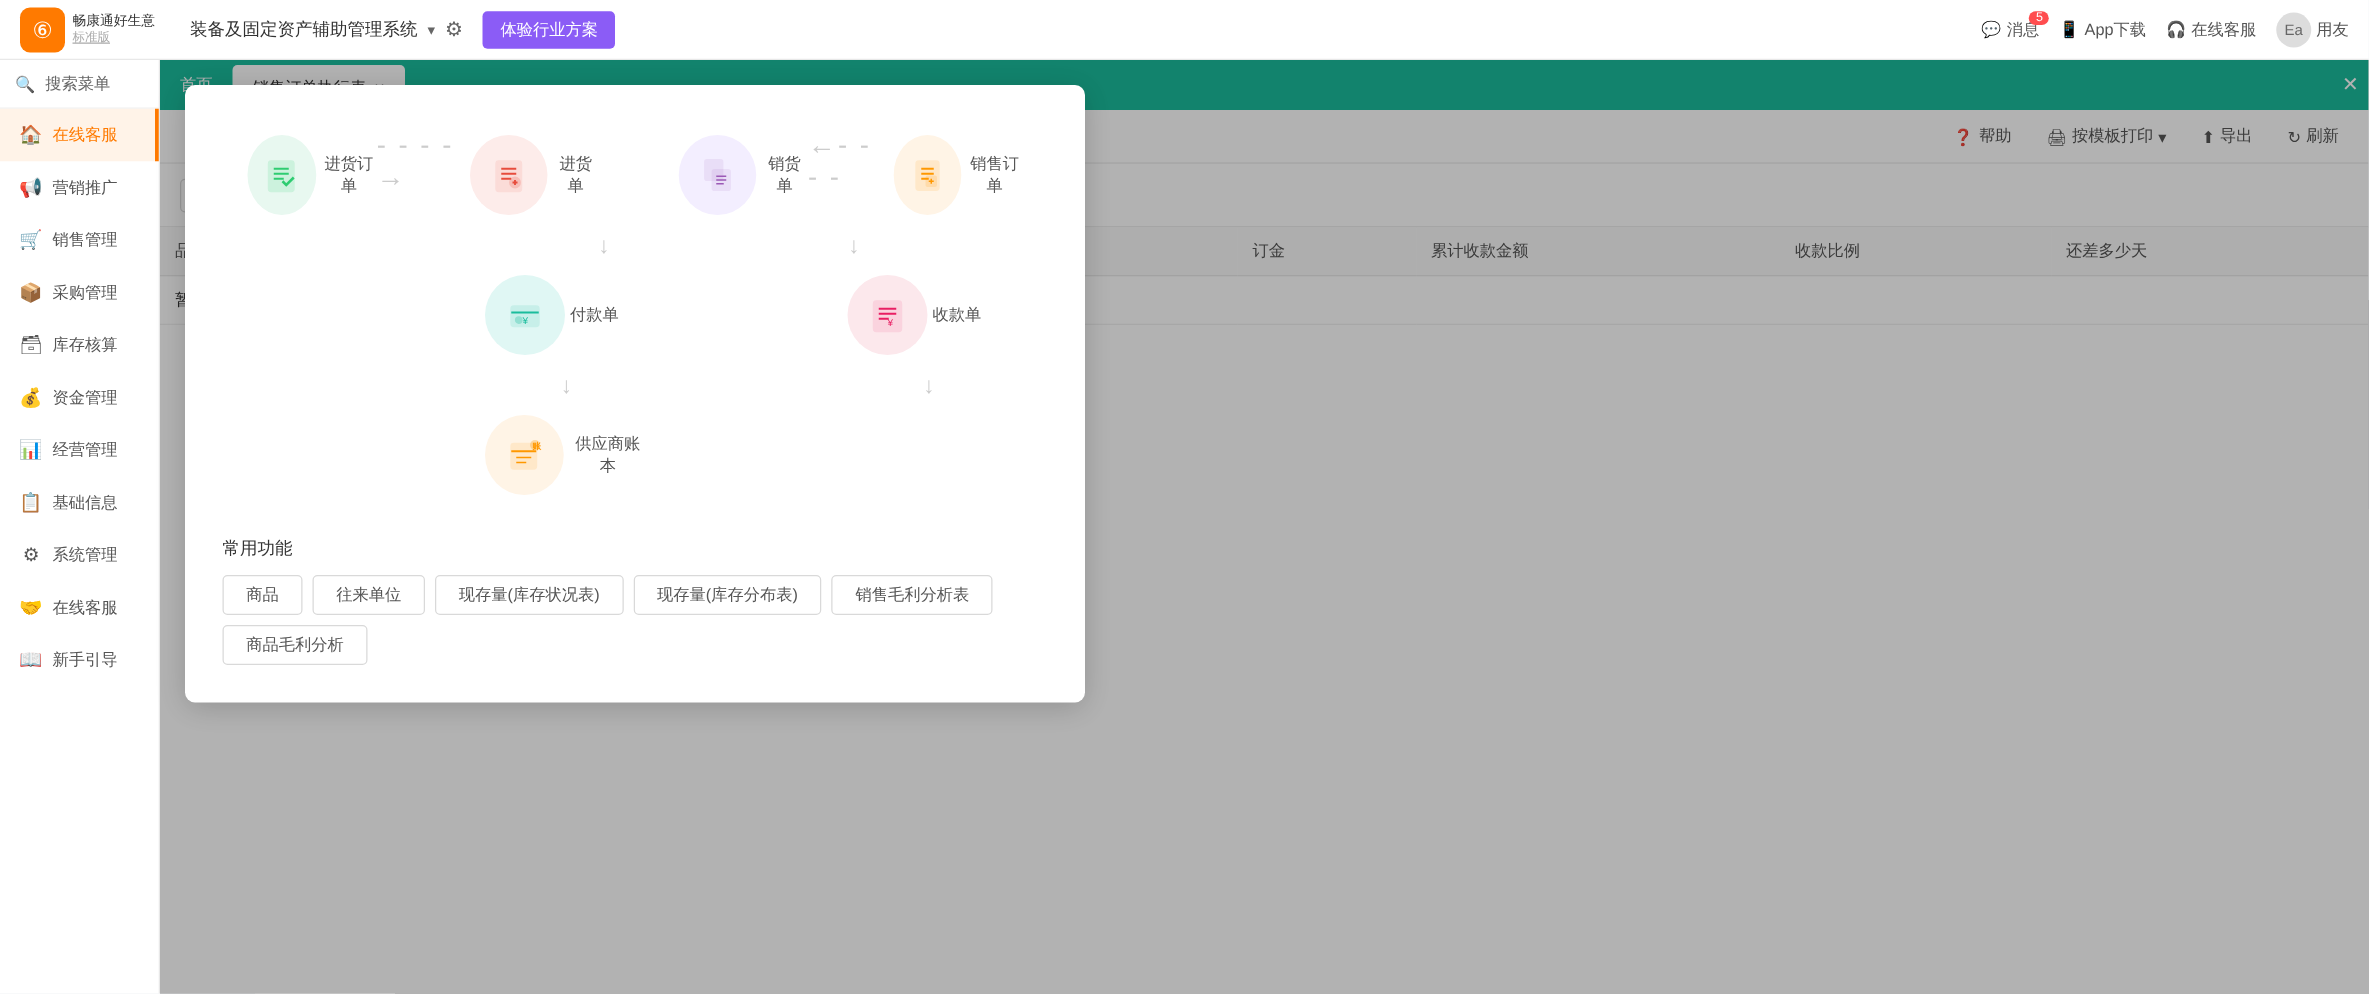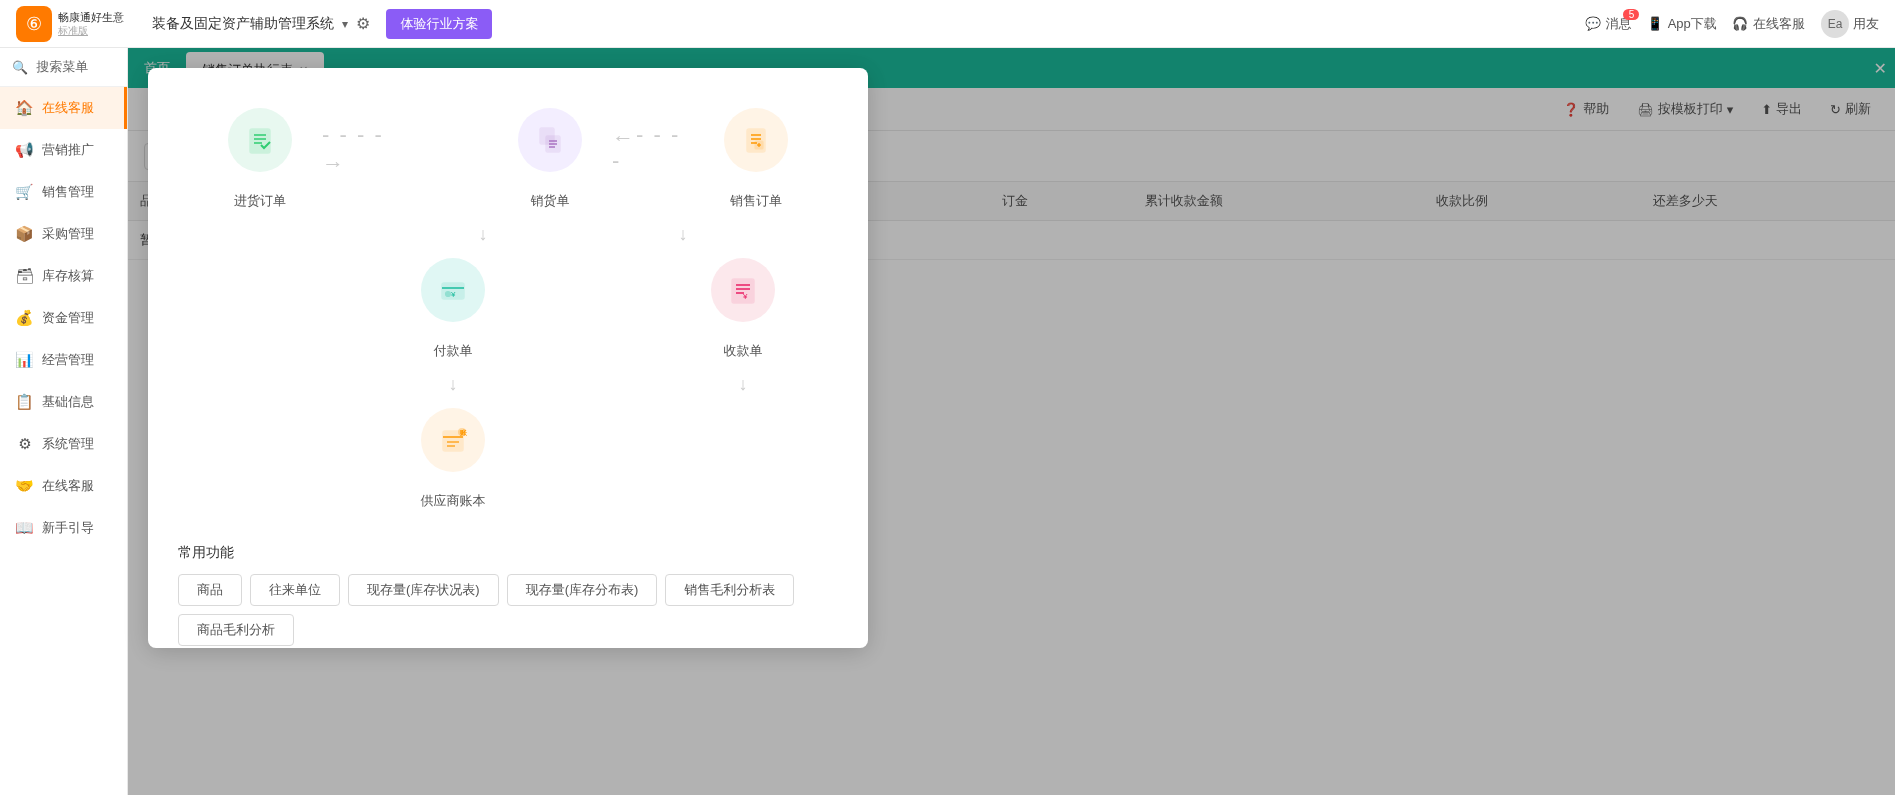--- a/index.html
+++ b/index.html
@@ -57,21 +57,21 @@
     .data-table td { border-bottom: 1px solid #f0f0f0; padding: 10px 12px; font-size: 13px; color: #333; }
     .no-data { text-align: left; color: #bbb; padding: 60px; font-size: 14px; }
 
     
     .modal-overlay { position: fixed; top: 48px; left: 128px; right: 0; bottom: 0; background: rgba(0,0,0,0.3); z-index: 100; display: flex; align-items: flex-start; justify-content: flex-start; padding: 20px; }
     .modal-box { background: #fff; border-radius: 8px; width: 720px; padding: 30px; box-shadow: 0 4px 24px rgba(0,0,0,0.18); position: relative; max-height: 580px; overflow-y: auto; }
 
     
     .flow-diagram { display: flex; flex-direction: column; gap: 0; margin-bottom: 24px; }
     .flow-row { display: flex; align-items: center; gap: 0; justify-content: flex-start; padding: 10px 20px; }
-    .flow-node { display: flex; flex-direction: column; align-items: center; gap: 20px; width: 130px; }
+    .flow-node { display: flex; align-items: center; gap: 4px; width: 130px; }
     .flow-circle { width: 64px; height: 64px; border-radius: 50%; display: flex; align-items: center; justify-content: center; font-size: 26px; }
     .flow-circle.green { background: #e8f8f0; color: #2ecc71; }
     .flow-circle.red { background: #fdecea; color: #e74c3c; }
     .flow-circle.purple { background: #f3eeff; color: #9b59b6; }
     .flow-circle.orange { background: #fff4e6; color: #ff9800; }
     .flow-circle.teal { background: #e0f7f4; color: #1abc9c; }
     .flow-circle.pink { background: #fce8ec; color: #e91e63; }
     .flow-label { font-size: 13px; color: #555; text-align: center; }
 
     
@@ -261,20 +261,34 @@
               <polyline points="16,20 19,23 25,17" stroke="#2ecc71" stroke-width="2" fill="none"></polyline>
             </svg>
           </div>
           <span class="flow-label">进货订单</span>
         </div>
 
         <div style="display:flex;align-items:center;margin-top:-22px;color:#ccc;font-size:22px;">
           <span style="letter-spacing:2px;">- - - - →</span>
         </div>
 
+        <div class="flow-node">
+          <div class="flow-circle red">
+            <svg width="30" height="30" viewBox="0 0 30 30" fill="none">
+              <rect x="5" y="4" width="20" height="24" rx="2" fill="#e74c3c" opacity="0.1" stroke="#e74c3c" stroke-width="1.5"></rect>
+              <line x1="9" y1="10" x2="21" y2="10" stroke="#e74c3c" stroke-width="1.5"></line>
+              <line x1="9" y1="14" x2="21" y2="14" stroke="#e74c3c" stroke-width="1.5"></line>
+              <line x1="9" y1="18" x2="17" y2="18" stroke="#e74c3c" stroke-width="1.5"></line>
+              <circle cx="20" cy="21" r="4" fill="#e74c3c" opacity="0.2" stroke="#e74c3c" stroke-width="1.5"></circle>
+              <line x1="18" y1="21" x2="22" y2="21" stroke="#e74c3c" stroke-width="1.5"></line>
+              <line x1="20" y1="19" x2="20" y2="23" stroke="#e74c3c" stroke-width="1.5"></line>
+            </svg>
+          </div>
+          <span class="flow-label">进货单</span>
+        </div>
 
         <div style="width:80px;"></div>
 
         <div class="flow-node">
           <div class="flow-circle purple">
             <svg width="30" height="30" viewBox="0 0 30 30" fill="none">
               <rect x="5" y="3" width="14" height="16" rx="1.5" fill="#9b59b6" opacity="0.1" stroke="#9b59b6" stroke-width="1.5"></rect>
               <rect x="11" y="11" width="14" height="16" rx="1.5" fill="#9b59b6" opacity="0.1" stroke="#9b59b6" stroke-width="1.5"></rect>
               <line x1="14" y1="16" x2="22" y2="16" stroke="#9b59b6" stroke-width="1.2"></line>
               <line x1="14" y1="19" x2="22" y2="19" stroke="#9b59b6" stroke-width="1.2"></line>

